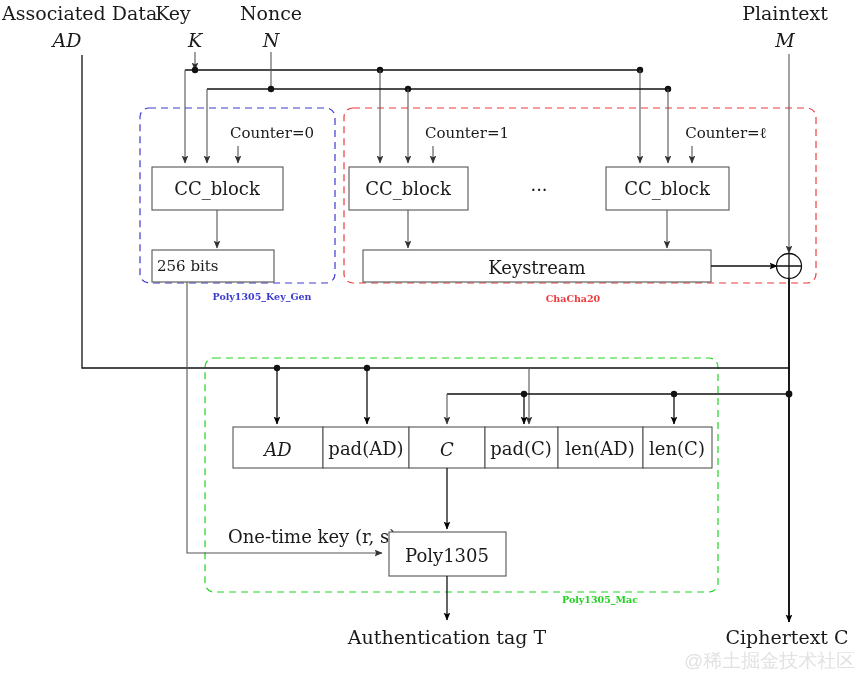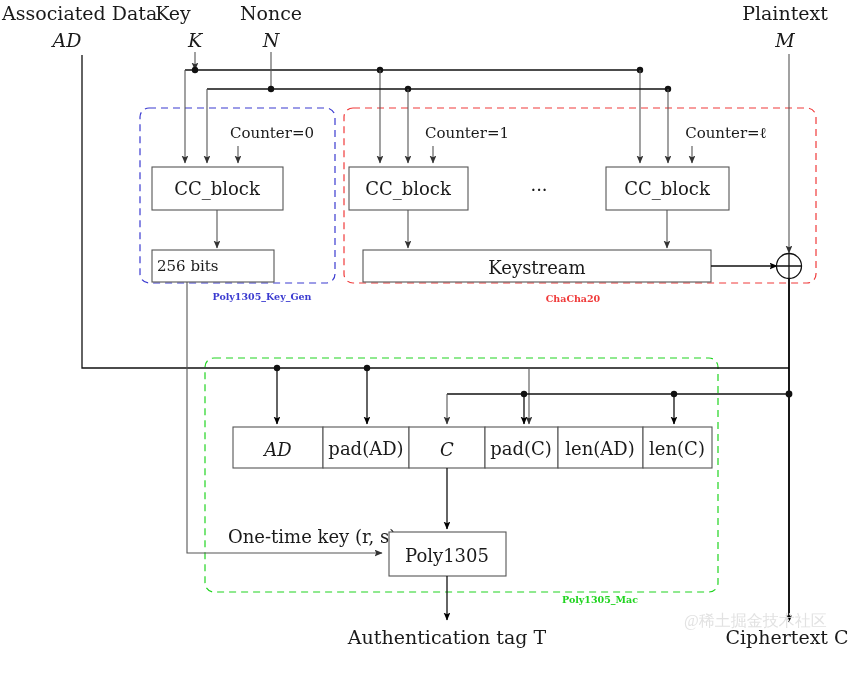--- a/index.html
+++ b/index.html
@@ -102,24 +102,24 @@
   }
   .lbl-green {
     font-size: 9.5px;
     fill: #21d421;
     font-family: "DejaVu Serif", "Liberation Serif", serif;
     font-weight: bold;
   }
   .watermark {
     position: absolute;
     left: 684px;
-    top: 611px;
-    font-size: 16px;
+    top: 648px;
+    font-size: 19px;
     color: #e2e2e2;
-    font-family: Liberation Serif, serif;
+    font-family: Liberation Sans, sans-serif;
     white-space: nowrap;
     user-select: none;
   }
 </style>
 </head>
 <body>
 
 <div id="diagram-root">
 
 <svg id="diagram" viewBox="0 0 868 674">

